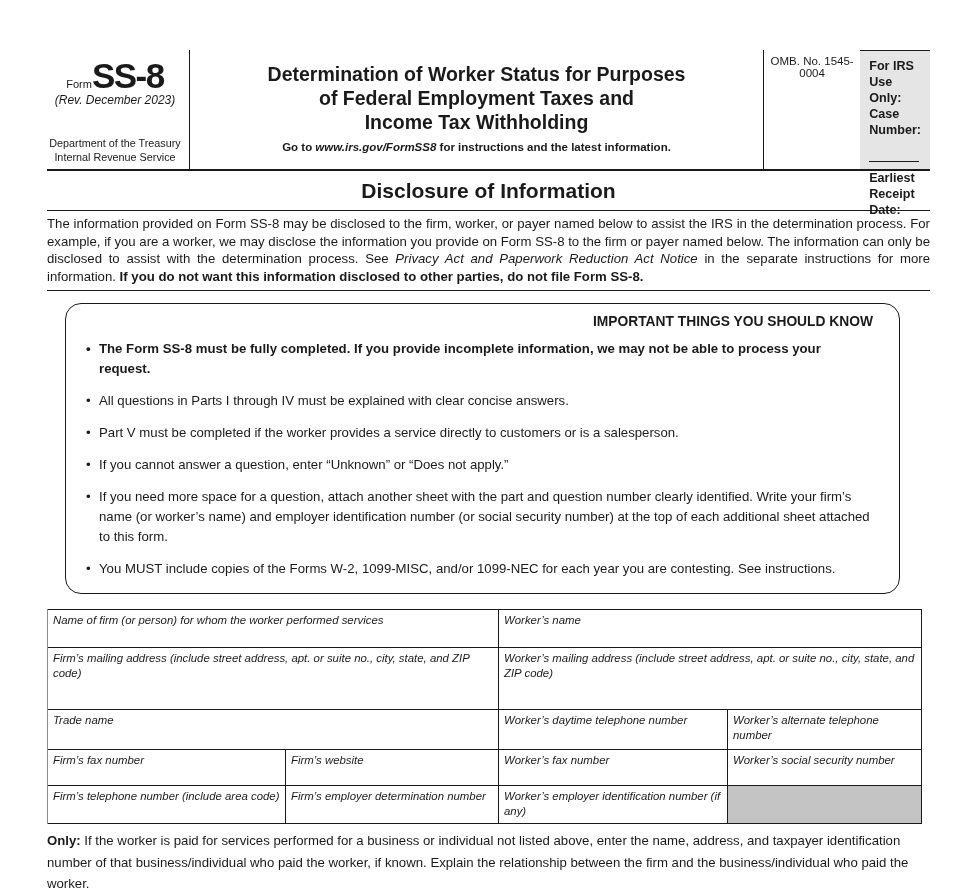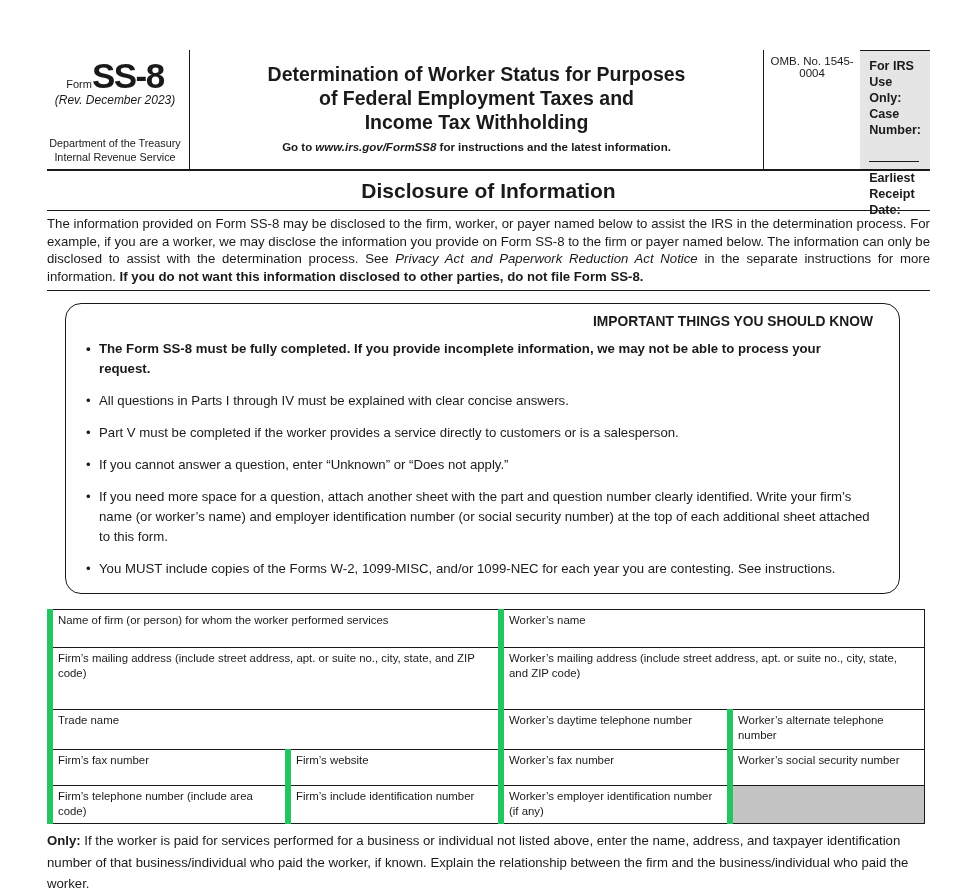--- a/index.html
+++ b/index.html
@@ -37,21 +37,21 @@
   
   .important-box { margin:12px 0 0 18px; width:835px; border:1.6px solid #1a1a1a; border-radius:16px; padding:10px 26px 14px 20px; }
   .important-heading { text-align:right; font-size:13.8px; font-weight:bold; margin-bottom:10px; }
   .bullet { font-size:13.2px; line-height:20px; position:relative; padding-left:13px; margin-top:12px; }
   .bullet.bold { font-weight:bold; }
   .bullet .dot { position:absolute; left:0; }
 
   
   .fields-table { border-collapse:collapse; margin-top:15px; width:874px; table-layout:fixed; border:1.6px solid #1a1a1a; }
   .fields-table tr { border-top:1.8px solid #1a1a1a; border-bottom:1.8px solid #1a1a1a; }
-  .fields-table td { border-left:6px solid #22c55e; border-right:1px solid #1a1a1a; vertical-align:top; padding:3px 5px; font-size:11.4px; line-height:1.3; background:#fff; }
+  .fields-table td { border-left:1px solid #22c55e; border-right:1px solid #1a1a1a; vertical-align:top; padding:3px 5px; font-size:11.4px; line-height:1.3; background:#fff;font-style:italic; }
   .fields-table td.shaded { background:#c4c4c4; }
   .r1 { height:38px; } .r2 { height:62px; } .r3 { height:40px; } .r4 { height:36px; } .r5 { height:38px; }
 
   
   .note { font-size:13.2px; line-height:1.6; margin-top:6px; }
   .note .lbl { font-weight:bold; }
 </style>
 </head>
 <body>
 
@@ -126,21 +126,21 @@
         <td><span>Worker’s alternate telephone number</span></td>
       </tr>
       <tr class="r4">
         <td><span>Firm’s fax number</span></td>
         <td><span>Firm’s website</span></td>
         <td><span>Worker’s fax number</span></td>
         <td><span>Worker’s social security number</span></td>
       </tr>
       <tr class="r5">
         <td><span>Firm’s telephone number (include area code)</span></td>
-        <td><span>Firm’s include identification number</span></td>
+        <td><span>Firm’s employer determination number</span></td>
         <td><span>Worker’s employer identification number (if any)</span></td>
         <td class="shaded"></td>
       </tr>
     </tbody>
       </table>
 
     <p class="note"><span class="lbl">Only:</span><span> If the worker is paid for services performed for a business or individual not listed above, enter the name, address, and taxpayer identification number of that business/individual who paid the worker, if known. Explain the relationship between the firm and the business/individual who paid the worker.</span></p>
 
   </div>
 </div>

